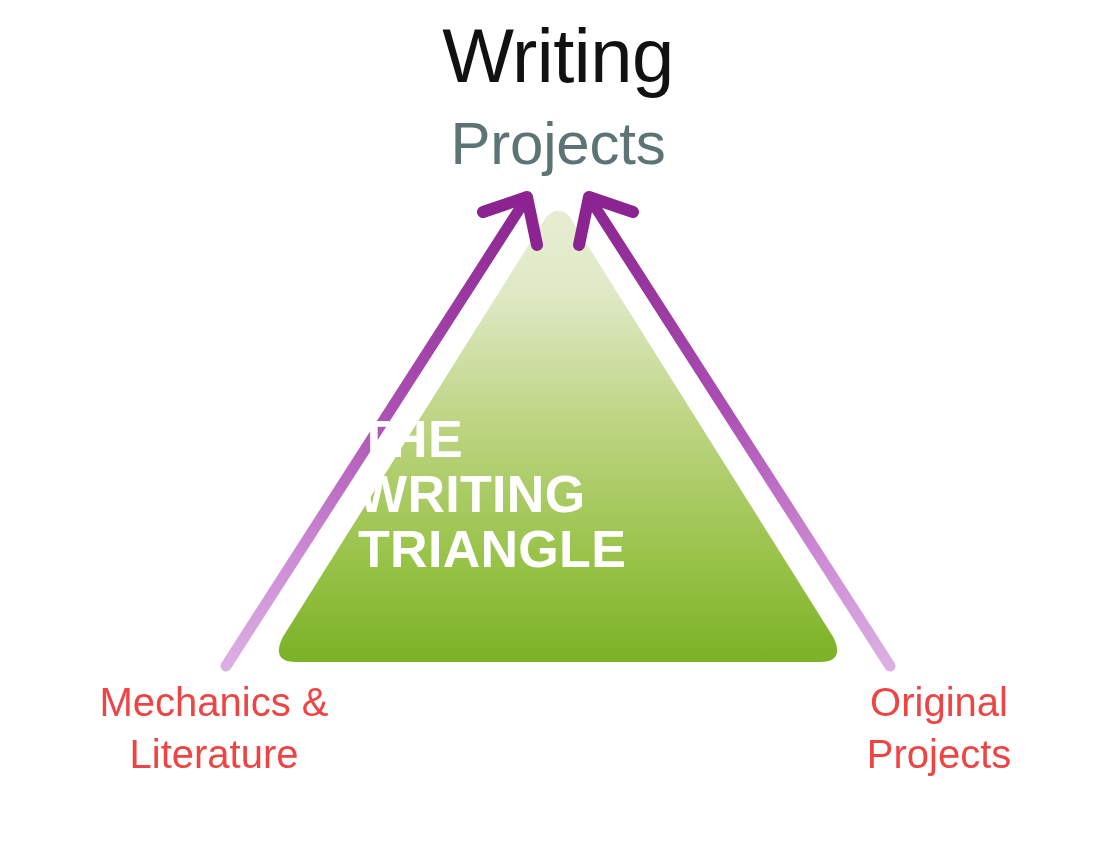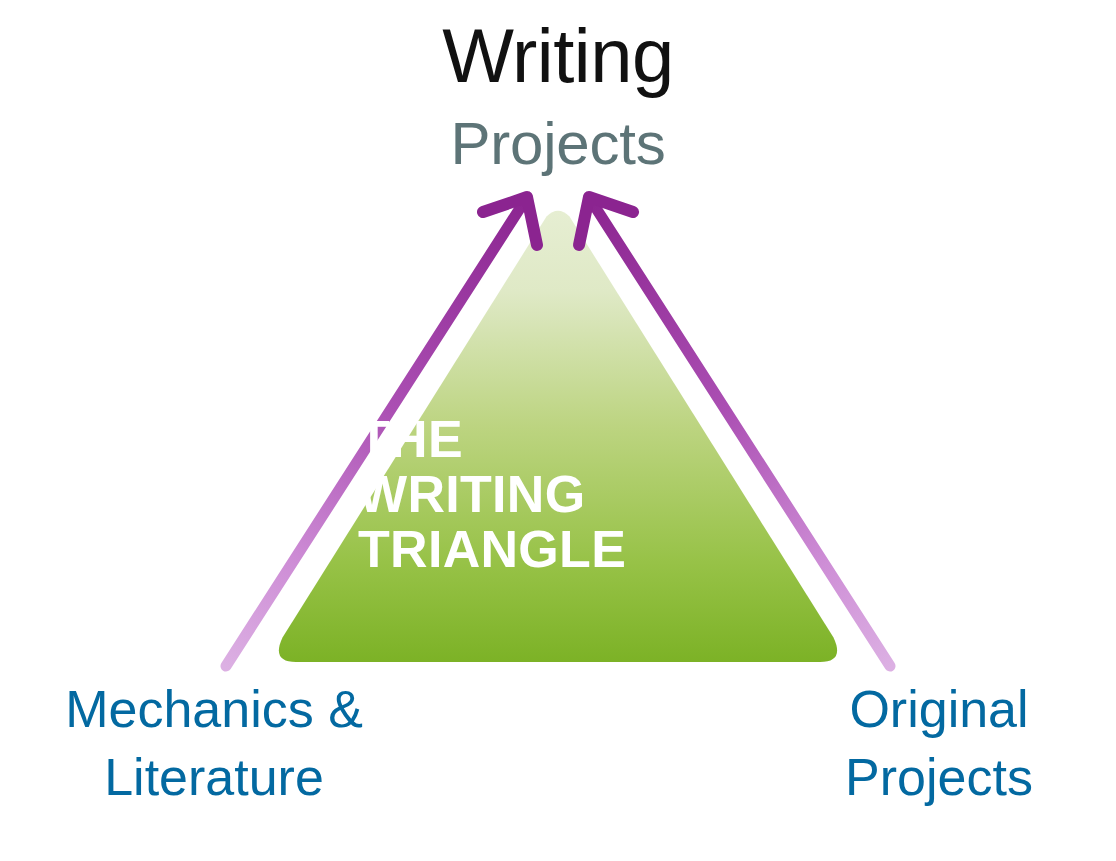--- a/index.html
+++ b/index.html
@@ -69,22 +69,22 @@
     font-weight: bold;
     line-height: 1.06;
     letter-spacing: 0.3px;
     pointer-events: none;
   }
   #triangle-caption span { display: block; white-space: nowrap; }
 
   
   .corner-label {
     position: absolute;
-    color: #0369a1;
-    font-size: 52px;
+    color: #ef4444;
+    font-size: 40px;
     font-weight: 400;
     line-height: 1.30;
   }
   #label-left {
     left: 14px;
     top: 676px;
     width: 400px;
     text-align: center;
   }
   #label-right {

